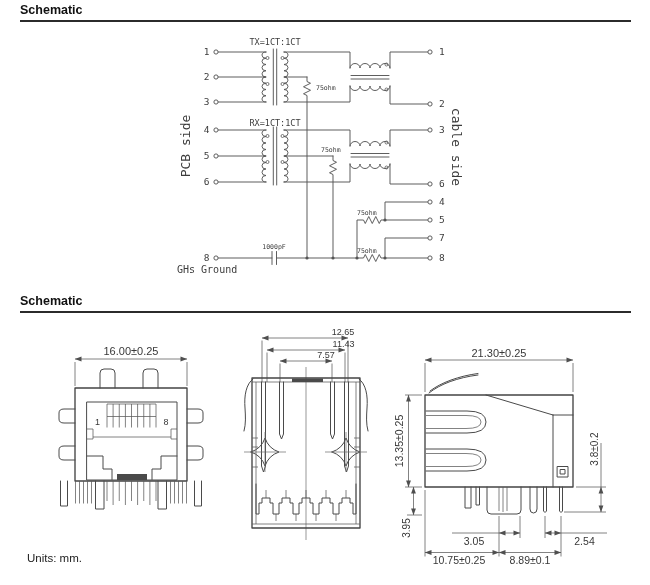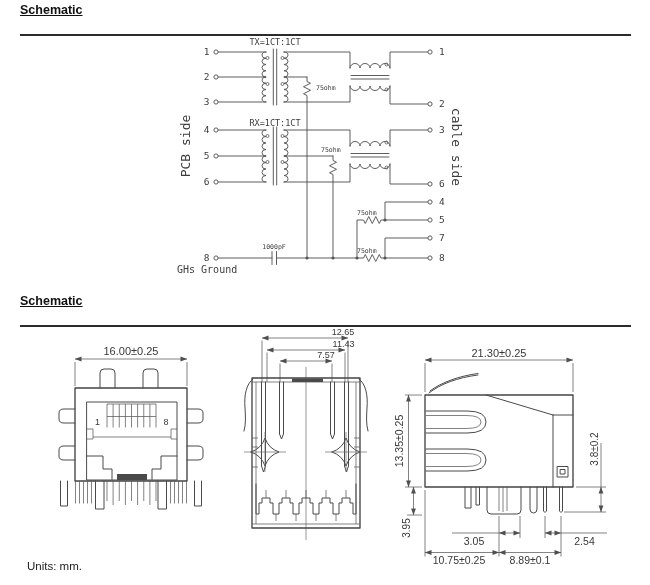--- a/index.html
+++ b/index.html
@@ -1,21 +1,21 @@
 <!DOCTYPE html>
 <html><head>
 <meta charset="utf-8">
 <style>
   html,body{margin:0;padding:0;}
   body{width:650px;height:585px;background:#ffffff;position:relative;overflow:hidden;
        font-family:"Liberation Sans",sans-serif;}
   .sec-head{position:absolute;left:20px;width:611px;border-bottom:2px solid #2b2b2b;
-            padding-bottom:17px;font-weight:bold;font-size:12.5px;color:#111;
-            font-family:"Liberation Sans",sans-serif;text-decoration:underline;}
-  .units{position:absolute;left:27px;top:552px;font-size:11.5px;color:#222;margin-top:8px;}
+            padding-bottom:3px;font-weight:bold;font-size:12.5px;color:#111;
+            font-family:"Liberation Sans",sans-serif;}
+  .units{position:absolute;left:27px;top:552px;font-size:11.5px;color:#222;}
   svg{position:absolute;left:0;top:0;}
   .ln{stroke:#555;stroke-width:.95;fill:none;stroke-linecap:round;}
   .lnj{stroke:#555;stroke-width:.95;fill:none;stroke-linejoin:round;stroke-linecap:round;}
   .o{stroke:#444;stroke-width:1.35;fill:none;stroke-linejoin:round;}
   .m{stroke:#4a4a4a;stroke-width:1;fill:none;stroke-linejoin:round;stroke-linecap:round;}
   .t{stroke:#595959;stroke-width:.75;fill:none;}
   .cl{stroke:#6a6a6a;stroke-width:.7;fill:none;}
   .dot{fill:#555;stroke:none;}
   .pin{fill:#fff;stroke:#555;stroke-width:.95;}
   .wdot{fill:none;stroke:#555;stroke-width:.8;}

